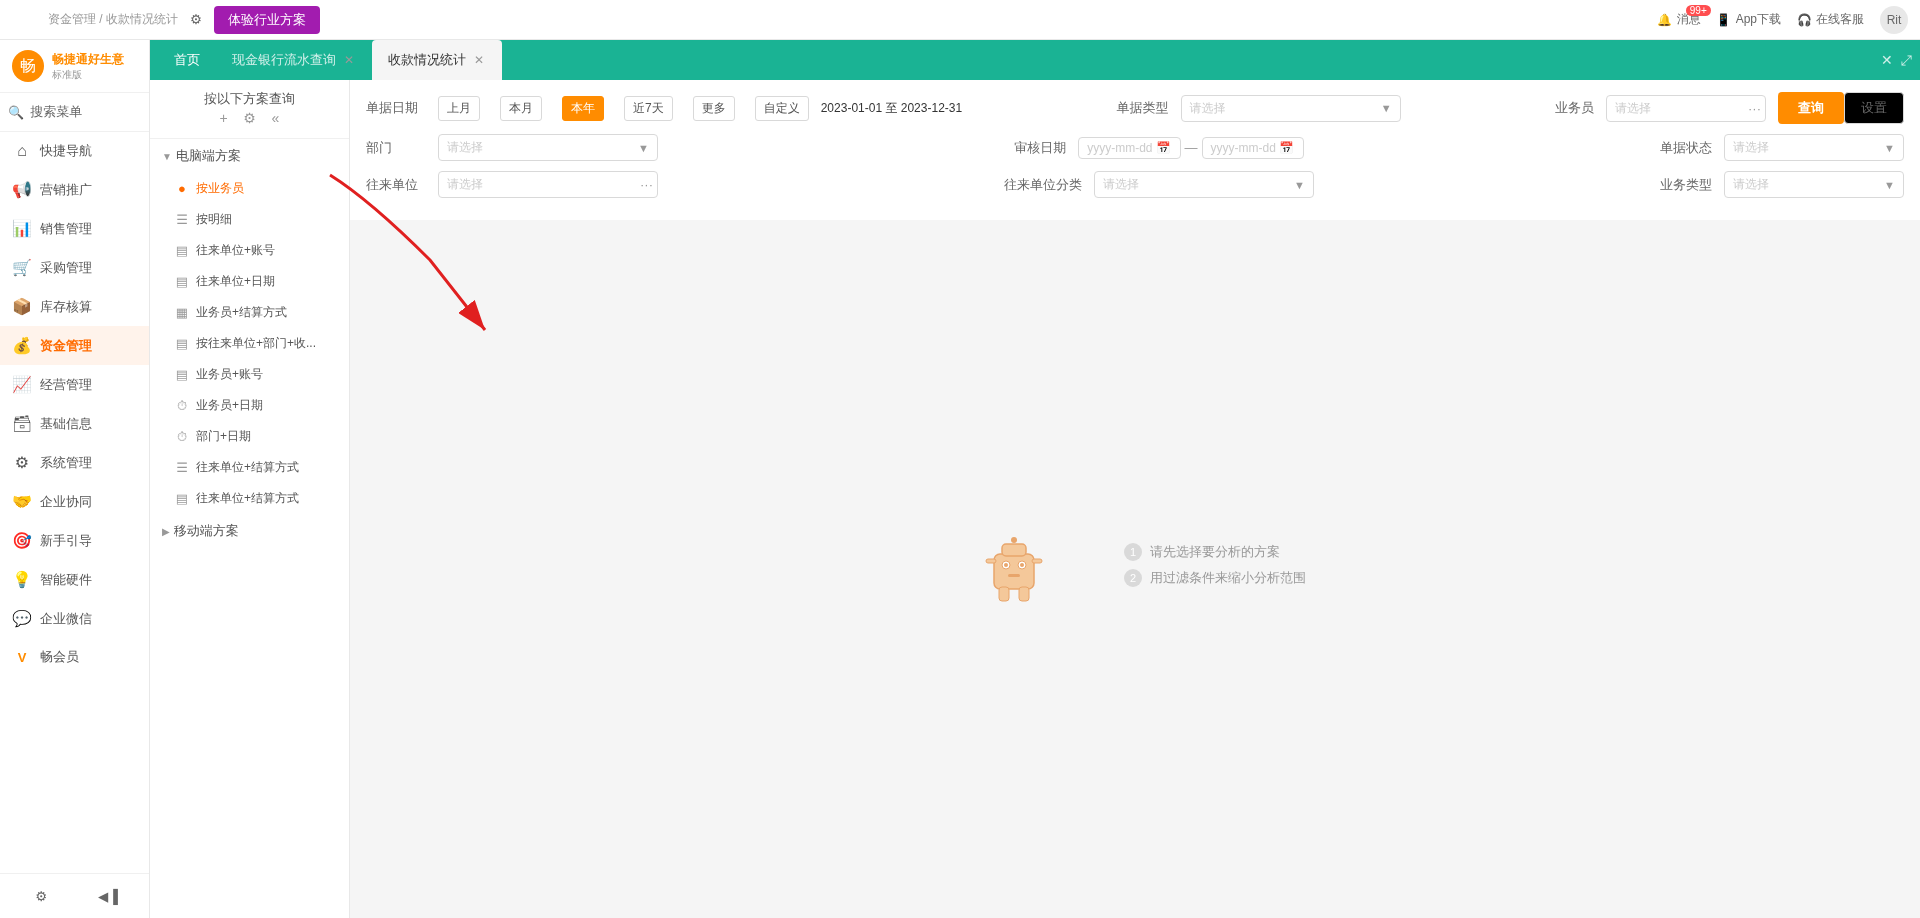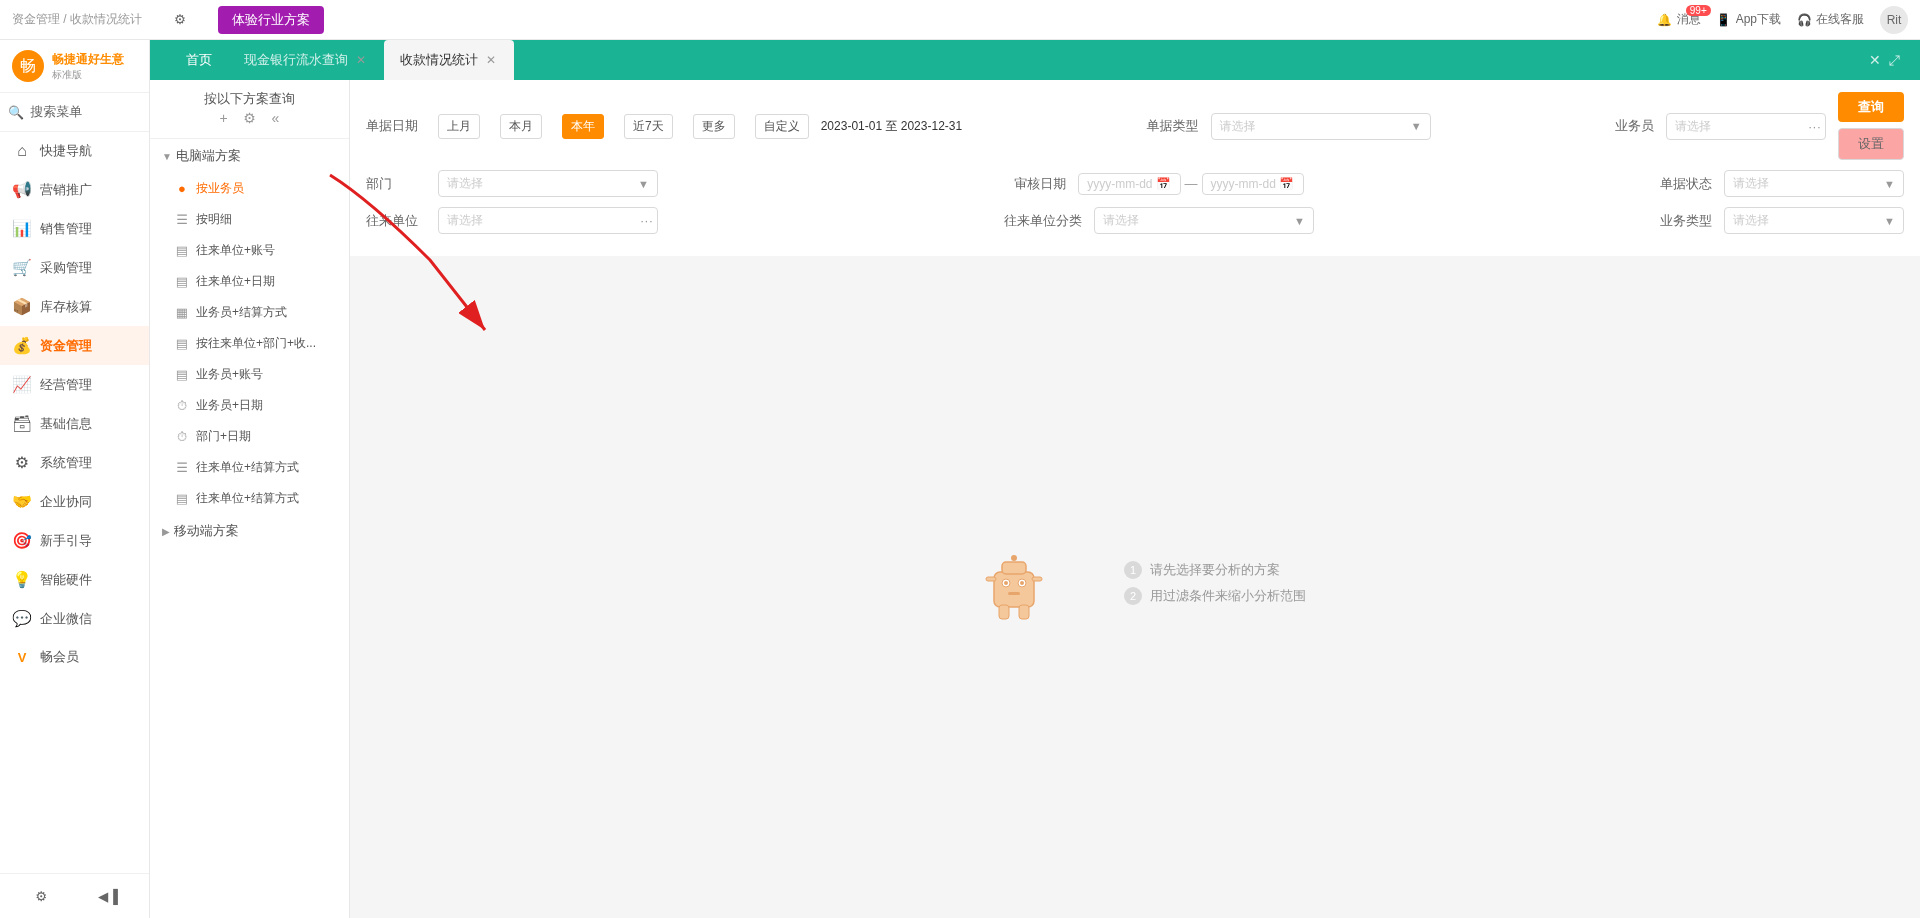--- a/index.html
+++ b/index.html
@@ -8,21 +8,21 @@
     
     .top-bar {
       height: 40px;
       background: #fff;
       border-bottom: 1px solid #e8e8e8;
       display: flex;
       align-items: center;
       padding: 0 12px;
       justify-content: space-between;
     }
-    .top-bar-left { display: flex; align-items: center; gap: 24px; }
+    .top-bar-left { display: flex; align-items: center; gap: 4px; margin-left: 36px; }
     .top-bar-right { display: flex; align-items: center; gap: 16px; font-size: 12px; color: #666; }
     .breadcrumb-text { color: #999; font-size: 12px; }
 
     .settings-icon-btn {
       width: 28px; height: 28px; border-radius: 50%; border: none; background: none;
       cursor: pointer; display: flex; align-items: center; justify-content: center; color: #666;
     }
     .trial-btn {
       background: #a21caf; color: #fff; border: none; border-radius: 4px;
       padding: 5px 14px; cursor: pointer; font-size: 13px;
@@ -57,21 +57,21 @@
     .sidebar-bottom {
       margin-top: auto; border-top: 1px solid #f0f0f0;
       display: flex; align-items: center; justify-content: space-around; padding: 8px;
     }
 
     
     .content-area { flex: 1; display: flex; flex-direction: column; overflow: hidden; }
 
     
     .tab-bar {
-      height: 40px; background: #1ab394; display: flex; align-items: center; padding: 0 20px;
+      height: 40px; background: #1ab394; display: flex; align-items: center; padding: 0 8px;
       flex-shrink: 0; position: relative;
     }
     .tab {
       padding: 0 16px; height: 40px; display: flex; align-items: center; gap: 6px;
       color: rgba(255,255,255,0.8); cursor: pointer; font-size: 13px; position: relative;
     }
     .tab.home { color: #fff; }
     .tab.active {
       background: #f5f5f5; color: #333; border-radius: 4px 4px 0 0;
     }
@@ -120,24 +120,24 @@
       text-align: center; padding: 8px; cursor: pointer; color: #999; font-size: 12px;
       margin-top: 4px;
     }
 
     
     .query-btn {
       background: #ff8c00; color: #fff; border: none; border-radius: 4px;
       padding: 6px 20px; cursor: pointer; font-size: 13px; font-weight: bold;
     }
     .settings-btn {
-      background: #fca5a5; color: #666; border: 1px solid #d9d9d9; border-radius: 4px;
+      background: #000000; color: #666; border: 1px solid #d9d9d9; border-radius: 4px;
       padding: 6px 16px; cursor: pointer; font-size: 13px; margin-left: 0;
     }
-    .btn-group { display: flex; flex-direction: column; gap: 6px; }
+    .btn-group { display: flex; flex-direction: row; }
 
     
     .main-body { flex: 1; display: flex; overflow: hidden; }
 
     .scheme-panel {
       width: 200px; background: #fff; border-right: 1px solid #e8e8e8;
       flex-shrink: 0; overflow-y: auto;
     }
     .scheme-header {
       display: flex; align-items: center; justify-content: space-between;

